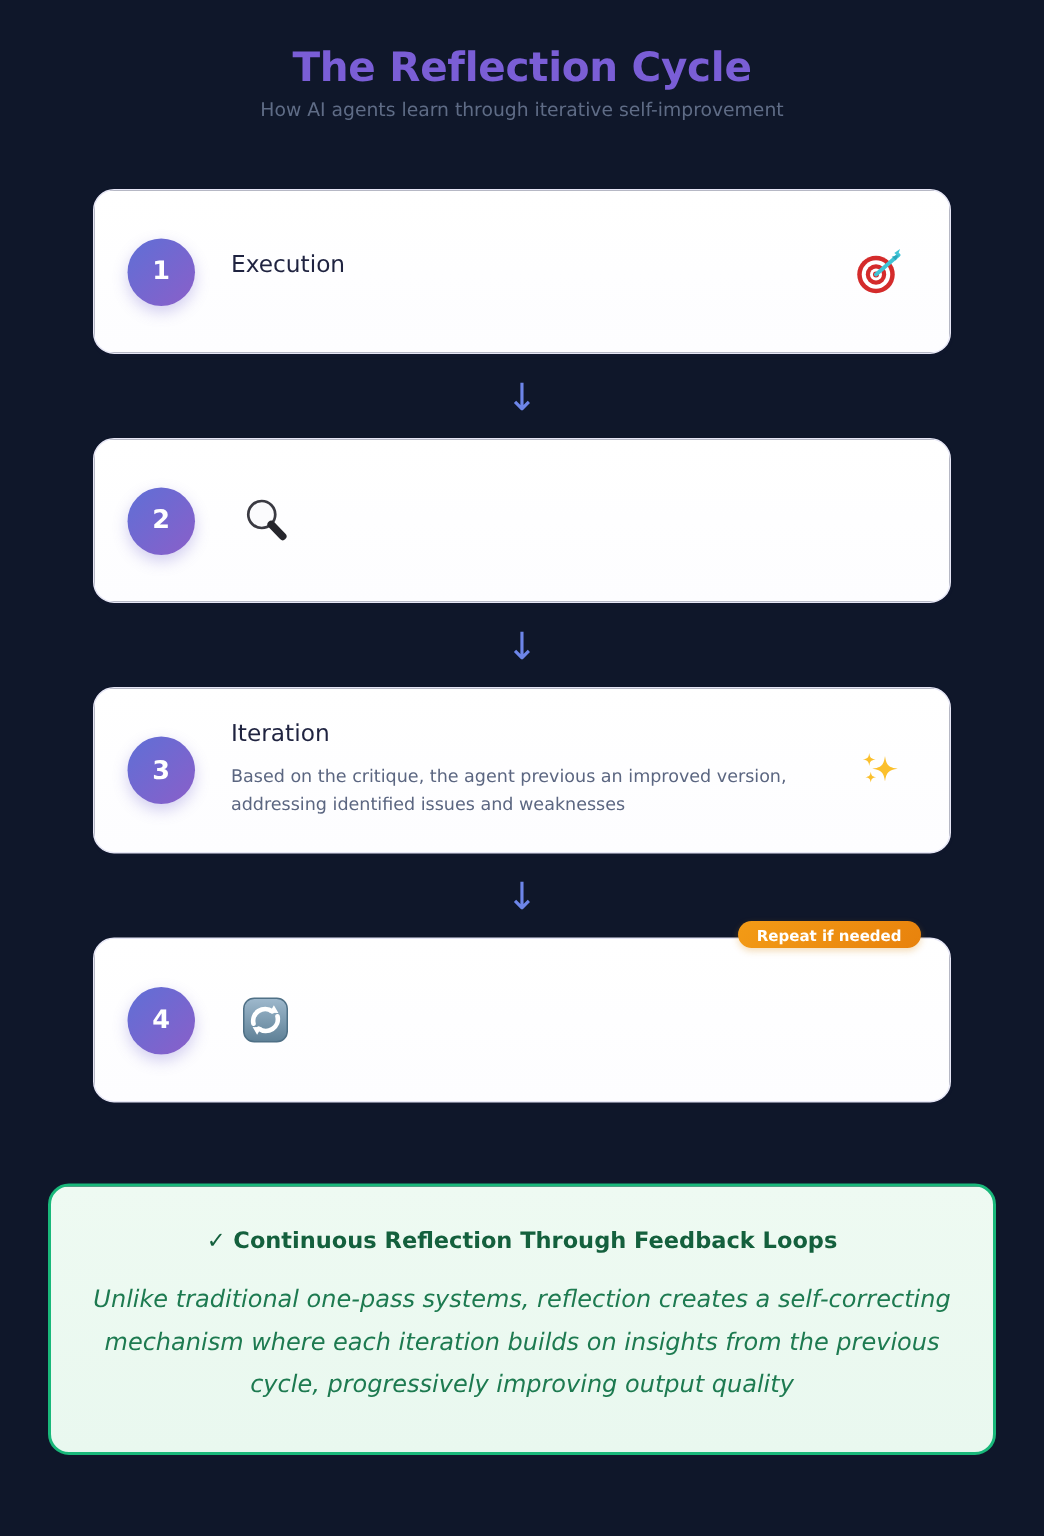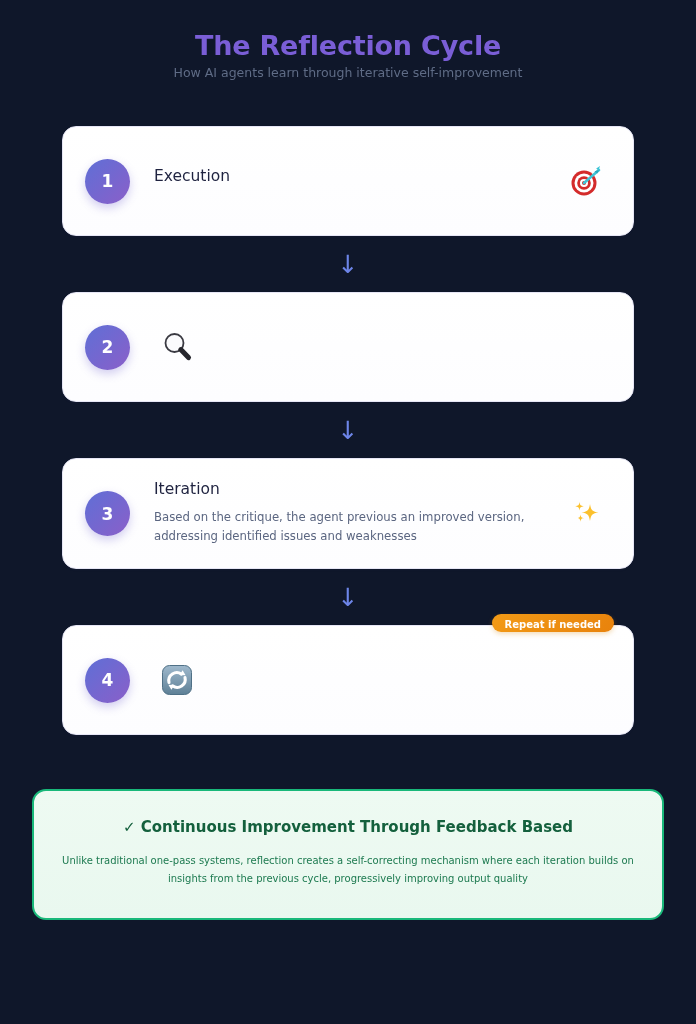--- a/index.html
+++ b/index.html
@@ -148,25 +148,26 @@
     text-align: center;
     padding: 27px 26px 26px;
   }
   .footer-title {
     font-size: 15px;
     font-weight: bold;
     color: #14603d;
     margin-bottom: 16px;
   }
   .footer-desc {
-    font-size: 10px;
+    font-size: 16px;
     color: #1d7a50;
     line-height: 1.78;
     max-width: 572px;
     margin: 4px auto;
+    font-style: italic;
   }
 
   
   .icon-svg { display:block; }
 </style>
 </head>
 <body>
 
 <div class="page">
 
@@ -253,18 +254,18 @@
           </svg>
         </div>
       </div>
     </div>
 
   </div>
 
   <div class="footer">
     <div class="footer-title">
       <span>✓</span>
-      <span>Continuous Improvement Through Feedback Based</span>
+      <span>Continuous Reflection Through Feedback Loops</span>
     </div>
     <div class="footer-desc">Unlike traditional one-pass systems, reflection creates a self-correcting mechanism where each iteration builds on insights from the previous cycle, progressively improving output quality</div>
   </div>
 
 </div>
 
 </body></html>

